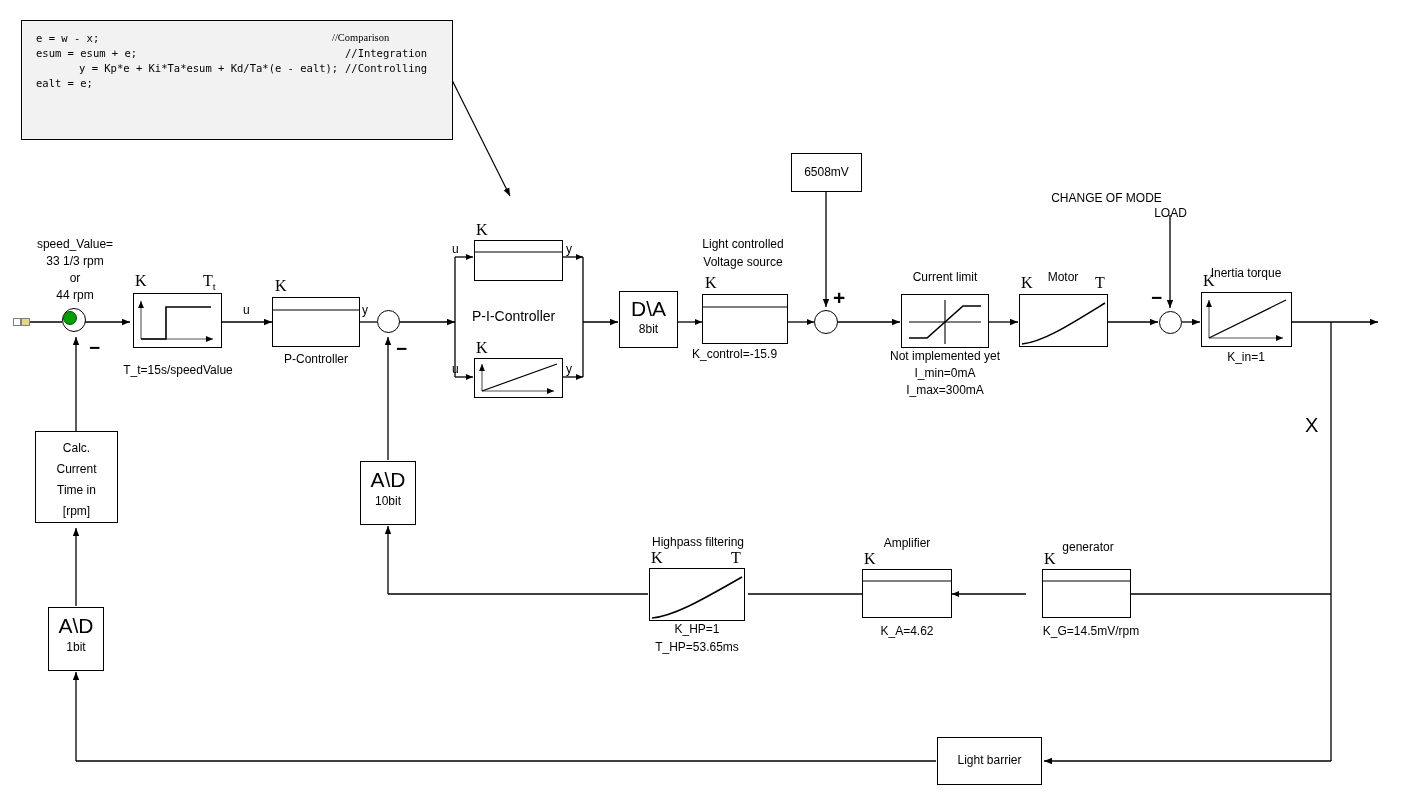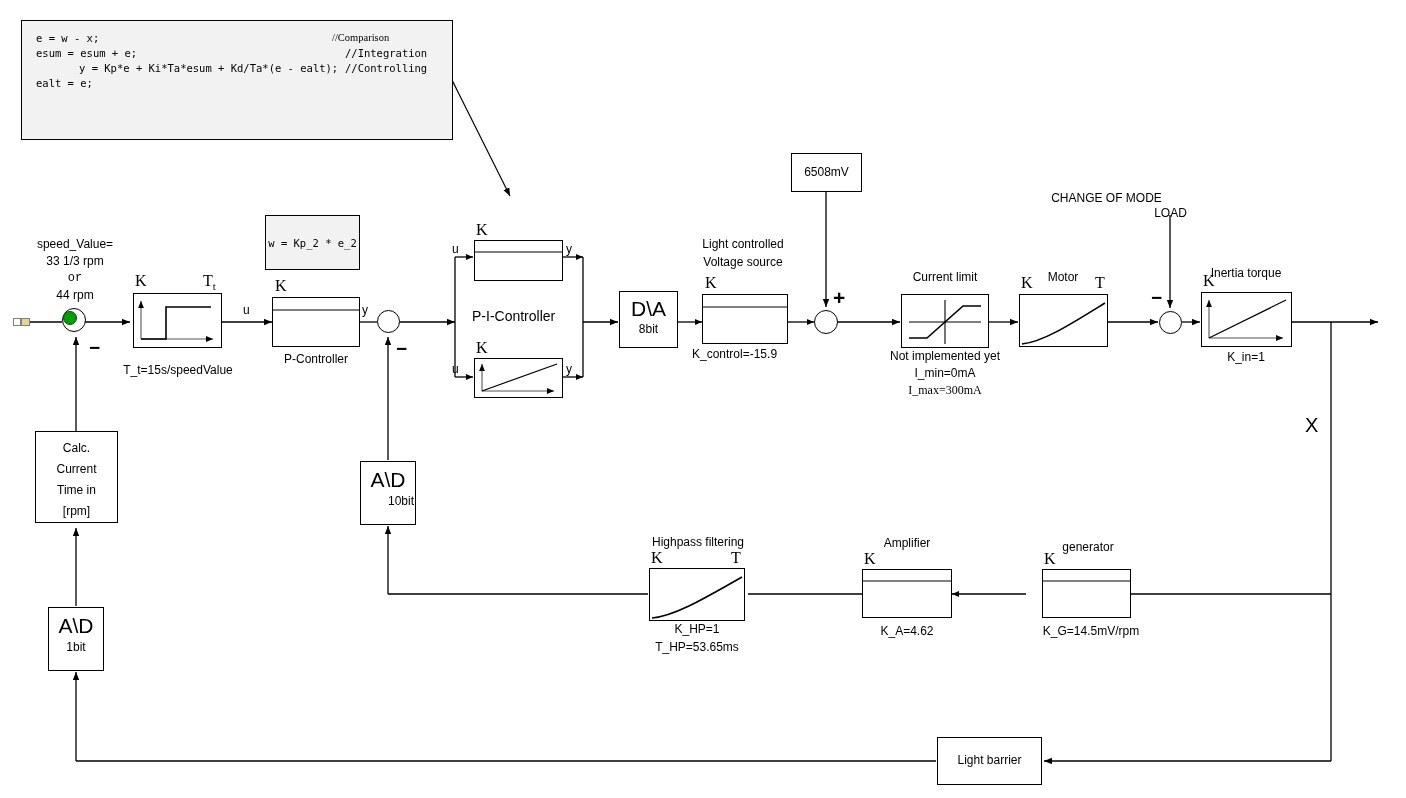--- a/index.html
+++ b/index.html
@@ -189,21 +189,21 @@
     <span class="codeline" style="left:310px; top:11px;font-family:Liberation Serif, serif;">//Comparison</span>
     <span class="codeline" style="left:14px; top:26px;">esum = esum + e;</span>
     <span class="codeline" style="left:323px; top:26px;">//Integration</span>
     <span class="codeline" style="left:14px; top:41px;margin-left:43px;">y = Kp*e + Ki*Ta*esum + Kd/Ta*(e - ealt);</span>
     <span class="codeline" style="left:323px; top:41px;">//Controlling</span>
     <span class="codeline" style="left:14px; top:56px;text-align:right;">ealt = e;</span>
   </div>
 
   <div class="lbl center" style="left:10px; top:237px; width:130px;">speed_Value=</div>
   <div class="lbl center" style="left:10px; top:254px; width:130px;">33 1/3 rpm</div>
-  <div class="lbl center" style="left:10px; top:271px; width:130px;font-family:Liberation Mono, monospace;">or</div>
+  <div class="lbl center" style="left:10px; top:271px; width:130px;">or</div>
   <div class="lbl center" style="left:10px; top:288px; width:130px;">44 rpm</div>
 
   <div class="inmarker" style="left:13px; top:318px; width:18px; height:8px;">
     <span class="sq1"></span>
     <span class="sq2"></span>
   </div>
 
   <div class="sumcircle" style="left:62px; top:308px; width:24px; height:24px;"></div>
   <div class="greendot" style="left:63px; top:311px; width:14px; height:14px;"></div>
   <div class="sign" style="left:89px; top:337px; font-size:19px;">−</div>
@@ -214,21 +214,20 @@
       <line x1="8" y1="46" x2="80" y2="46" marker-end="url(#arrs)"></line>
       <line x1="8" y1="46" x2="8" y2="8" marker-end="url(#arrs)"></line>
     </g>
     <polyline points="8,46 33,46 33,14 78,14" stroke="#000" stroke-width="1.6" fill="none"></polyline>
   </svg>
   <div class="lbl serif medtext" style="left:135px; top:272px;">K</div>
   <div class="lbl serif medtext" style="left:203px; top:272px;"><span>T</span><sub style="font-size:11px;">t</sub></div>
   <div class="lbl center" style="left:108px; top:363px; width:140px;">T_t=15s/speedValue</div>
   <div class="lbl" style="left:243px; top:303px;">u</div>
 
-  <div class="notebox" style="left:265px; top:215px; width:95px; height:55px;">w = Kp_2 * e_2</div>
 
   <div class="box" style="left:272px; top:297px; width:88px; height:50px;"></div>
   <svg class="blocksvg" width="88" height="50" style="left:272px; top:297px;">
     <line x1="0" y1="13" x2="88" y2="13" stroke="#000" stroke-width="1.2"></line>
   </svg>
   <div class="lbl serif medtext" style="left:275px; top:277px;">K</div>
   <div class="lbl center" style="left:262px; top:352px; width:108px;">P-Controller</div>
   <div class="lbl" style="left:362px; top:303px;">y</div>
 
   <div class="sumcircle" style="left:377px; top:310px; width:23px; height:23px;"></div>
@@ -279,21 +278,21 @@
   <div class="box" style="left:901px; top:294px; width:88px; height:54px;"></div>
   <svg class="blocksvg" width="88" height="54" style="left:901px; top:294px;">
     <g stroke="#000" stroke-width="1.1" fill="none">
       <line x1="8" y1="28" x2="80" y2="28"></line>
       <line x1="44" y1="6" x2="44" y2="50"></line>
     </g>
     <polyline points="8,44 26,44 62,12 80,12" stroke="#000" stroke-width="1.6" fill="none"></polyline>
   </svg>
   <div class="lbl center" style="left:875px; top:349px; width:140px;">Not implemented yet</div>
   <div class="lbl center" style="left:875px; top:366px; width:140px;">I_min=0mA</div>
-  <div class="lbl center" style="left:875px; top:383px; width:140px;font-family:Liberation Serif, serif;">I_max=300mA</div>
+  <div class="lbl center" style="left:875px; top:383px; width:140px;">I_max=300mA</div>
 
   <div class="lbl center" style="left:1018px; top:270px; width:90px;">Motor</div>
   <div class="box" style="left:1019px; top:294px; width:89px; height:53px;"></div>
   <svg class="blocksvg" width="89" height="53" style="left:1019px; top:294px;">
     <path d="M3,50 C24,48 52,30 86,9" stroke="#000" stroke-width="1.6" fill="none"></path>
   </svg>
   <div class="lbl serif medtext" style="left:1021px; top:274px;">K</div>
   <div class="lbl serif medtext" style="left:1095px; top:274px;">T</div>
 
   <div class="lbl center" style="left:1038px; top:191px; width:137px;">CHANGE OF MODE</div>
@@ -337,21 +336,21 @@
   <div class="lbl center" style="left:1034px; top:540px; width:108px;">generator</div>
   <div class="box" style="left:1042px; top:569px; width:89px; height:49px;"></div>
   <svg class="blocksvg" width="89" height="49" style="left:1042px; top:569px;">
     <line x1="0" y1="12" x2="89" y2="12" stroke="#000" stroke-width="1.2"></line>
   </svg>
   <div class="lbl serif medtext" style="left:1044px; top:550px;">K</div>
   <div class="lbl center" style="left:1026px; top:624px; width:130px;">K_G=14.5mV/rpm</div>
 
   <div class="box" style="left:360px; top:461px; width:56px; height:64px;"></div>
   <div class="lbl center bigtext" style="left:360px; top:468px; width:56px;">A\D</div>
-  <div class="lbl center smalltext" style="left:365px; top:494px; width:72px;">10bit</div>
+  <div class="lbl center smalltext" style="left:352px; top:494px; width:72px;">10bit</div>
 
   <div class="box" style="left:48px; top:607px; width:56px; height:64px;"></div>
   <div class="lbl center bigtext" style="left:48px; top:614px; width:56px;">A\D</div>
   <div class="lbl center smalltext" style="left:48px; top:640px; width:56px;">1bit</div>
 
   <div class="box" style="left:35px; top:431px; width:83px; height:92px;"></div>
   <div class="lbl center" style="left:35px; top:441px; width:83px;">Calc.</div>
   <div class="lbl center" style="left:35px; top:462px; width:83px;">Current</div>
   <div class="lbl center" style="left:35px; top:483px; width:83px;">Time in</div>
   <div class="lbl center" style="left:35px; top:504px; width:83px;">[rpm]</div>

